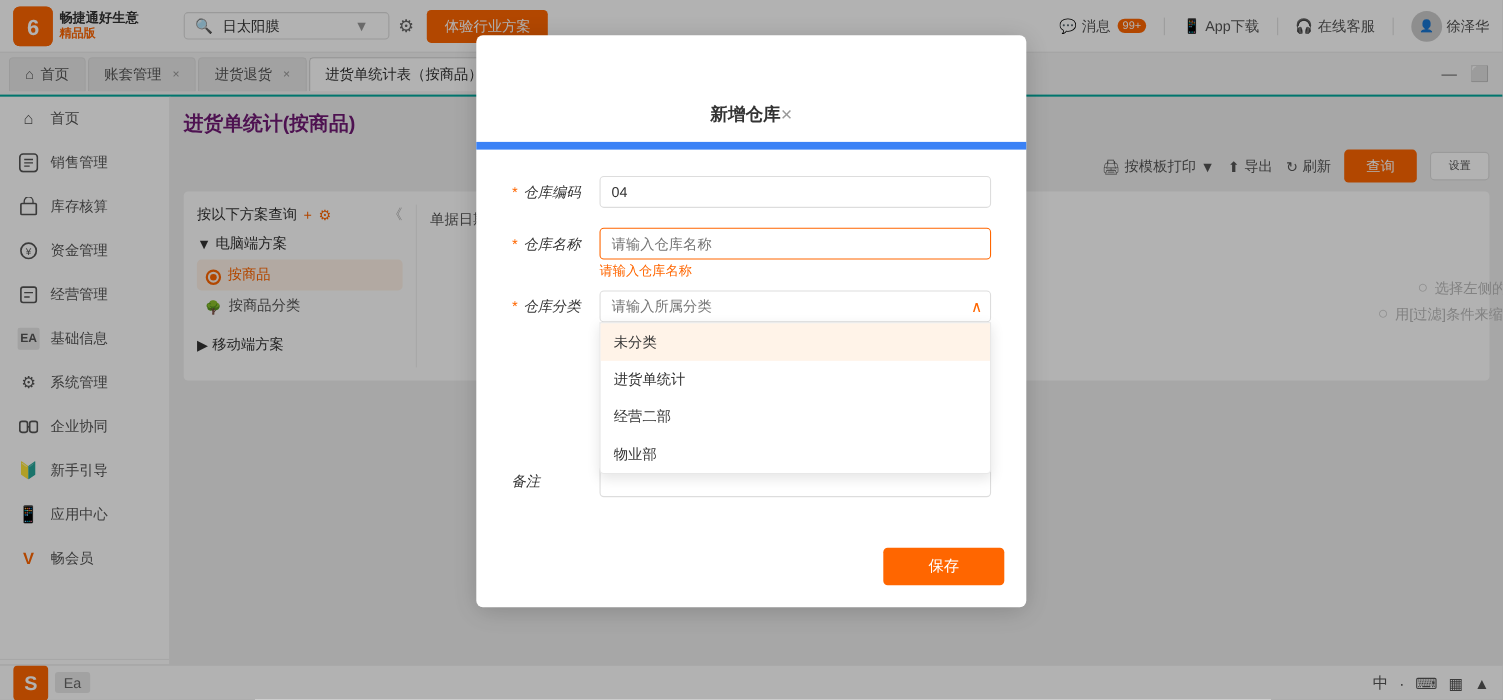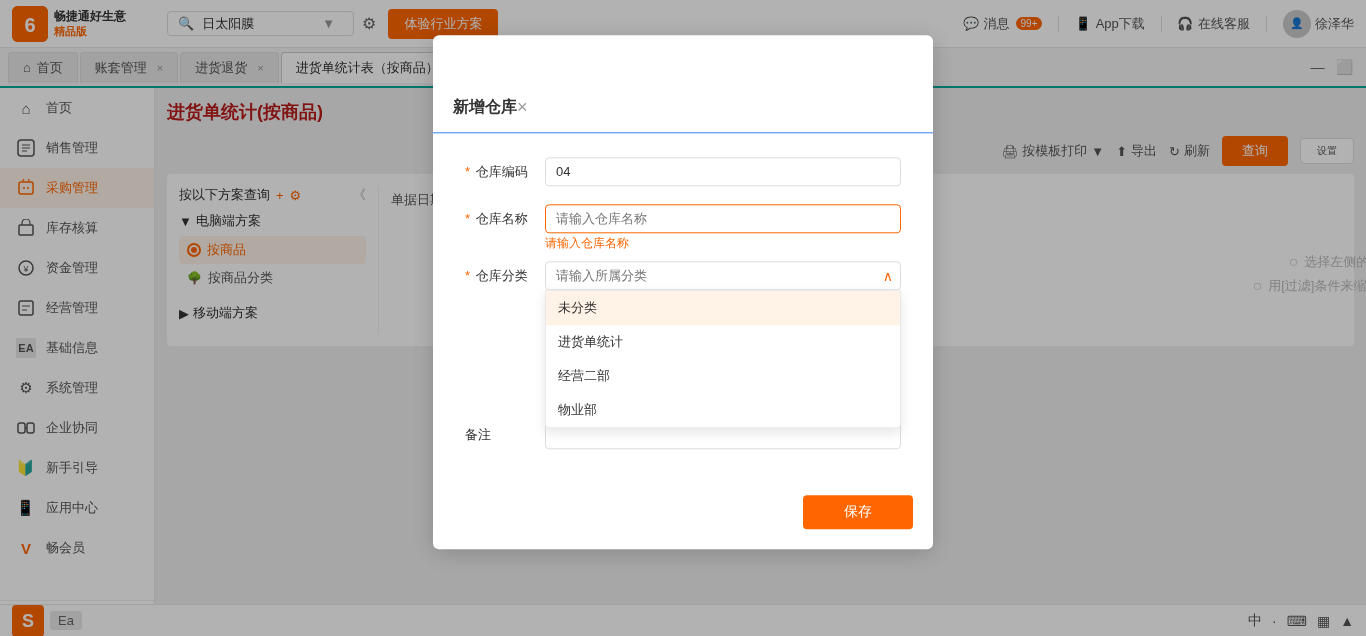--- a/index.html
+++ b/index.html
@@ -183,21 +183,21 @@
     .content-area {
       flex: 1;
       background: #f0f0f0;
       padding: 12px;
       position: relative;
       overflow: hidden;
     }
     .page-title {
       font-size: 18px;
       font-weight: bold;
-      color: #b91c1c;
+      color: #701a75;
       margin-bottom: 12px;
     }
     .page-toolbar {
       display: flex;
       align-items: center;
       justify-content: flex-end;
       gap: 12px;
       margin-bottom: 8px;
     }
     .toolbar-btn {
@@ -252,21 +252,21 @@
       display: flex;
       align-items: center;
       font-size: 13px;
       color: #333;
       cursor: pointer;
       margin-bottom: 6px;
     }
     .filter-section-title .arrow { margin-right: 4px; }
     .filter-sub-item {
       display: flex;
-      align-items: center;
+      align-items: flex-end;
       padding: 5px 8px;
       border-radius: 4px;
       cursor: pointer;
       font-size: 13px;
       color: #555;
       gap: 6px;
     }
     .filter-sub-item.active { background: #fff3e8; color: #f60; }
     .filter-sub-item .radio-dot {
       width: 14px; height: 14px; border-radius: 50%;
@@ -313,40 +313,41 @@
       transform: translate(-50%, -55%);
       background: #fff;
       border-radius: 6px;
       width: 500px;
       z-index: 200;
       box-shadow: 0 4px 24px rgba(0,0,0,0.18);
     }
     .modal-header {
       display: flex;
       align-items: center;
-      justify-content: flex-start;
+      justify-content: center;
       padding: 14px 20px;
-      border-bottom: 1px solid #3b82f6;
+      border-bottom: 7px solid #3b82f6;
       margin-top: 48px;
     }
     .modal-title { font-size: 16px; font-weight: bold; color: #333; }
     .modal-close { color: #999; font-size: 18px; cursor: pointer; }
     .modal-body { padding: 24px 32px 16px; }
     .form-row {
       display: flex;
       align-items: flex-start;
       margin-bottom: 18px;
       position: relative;
     }
     .form-label {
       font-size: 13px;
       color: #333;
       width: 80px;
       flex-shrink: 0;
       padding-top: 6px;
+      font-style: italic;
     }
     .form-label .required { color: #f60; margin-right: 2px; }
     .form-input {
       flex: 1;
       border: 1px solid #ddd;
       border-radius: 4px;
       padding: 6px 10px;
       font-size: 13px;
       color: #333;
       outline: none;
@@ -529,31 +530,20 @@
       <span>首页</span>
     </div>
     <div class="sidebar-item">
       <div class="si-icon">
         <svg width="18" height="18" viewBox="0 0 18 18">
             <rect x="1" y="1" width="16" height="16" rx="3" fill="none" stroke="#555" stroke-width="1.5"></rect>
             <path d="M5 9h8M5 6h8M5 12h5" stroke="#555" stroke-width="1.2"></path>
           </svg>
       </div>
       <span>销售管理</span>
-    </div>
-    <div class="sidebar-item active">
-      <div class="si-icon">
-        <svg width="18" height="18" viewBox="0 0 18 18">
-            <rect x="2" y="3" width="14" height="12" rx="2" fill="none" stroke="#f60" stroke-width="1.5"></rect>
-            <path d="M6 3V2a3 3 0 0 1 6 0v1" stroke="#f60" stroke-width="1.2" fill="none"></path>
-            <circle cx="7" cy="9" r="1" fill="#f60"></circle>
-            <circle cx="11" cy="9" r="1" fill="#f60"></circle>
-          </svg>
-      </div>
-      <span style="color:#f60">采购管理</span>
     </div>
     <div class="sidebar-item">
       <div class="si-icon">
         <svg width="18" height="18" viewBox="0 0 18 18">
             <rect x="2" y="6" width="14" height="10" rx="1" fill="none" stroke="#555" stroke-width="1.5"></rect>
             <path d="M5 6V4a4 4 0 0 1 8 0v2" stroke="#555" stroke-width="1.2" fill="none"></path>
           </svg>
       </div>
       <span>库存核算</span>
     </div>

